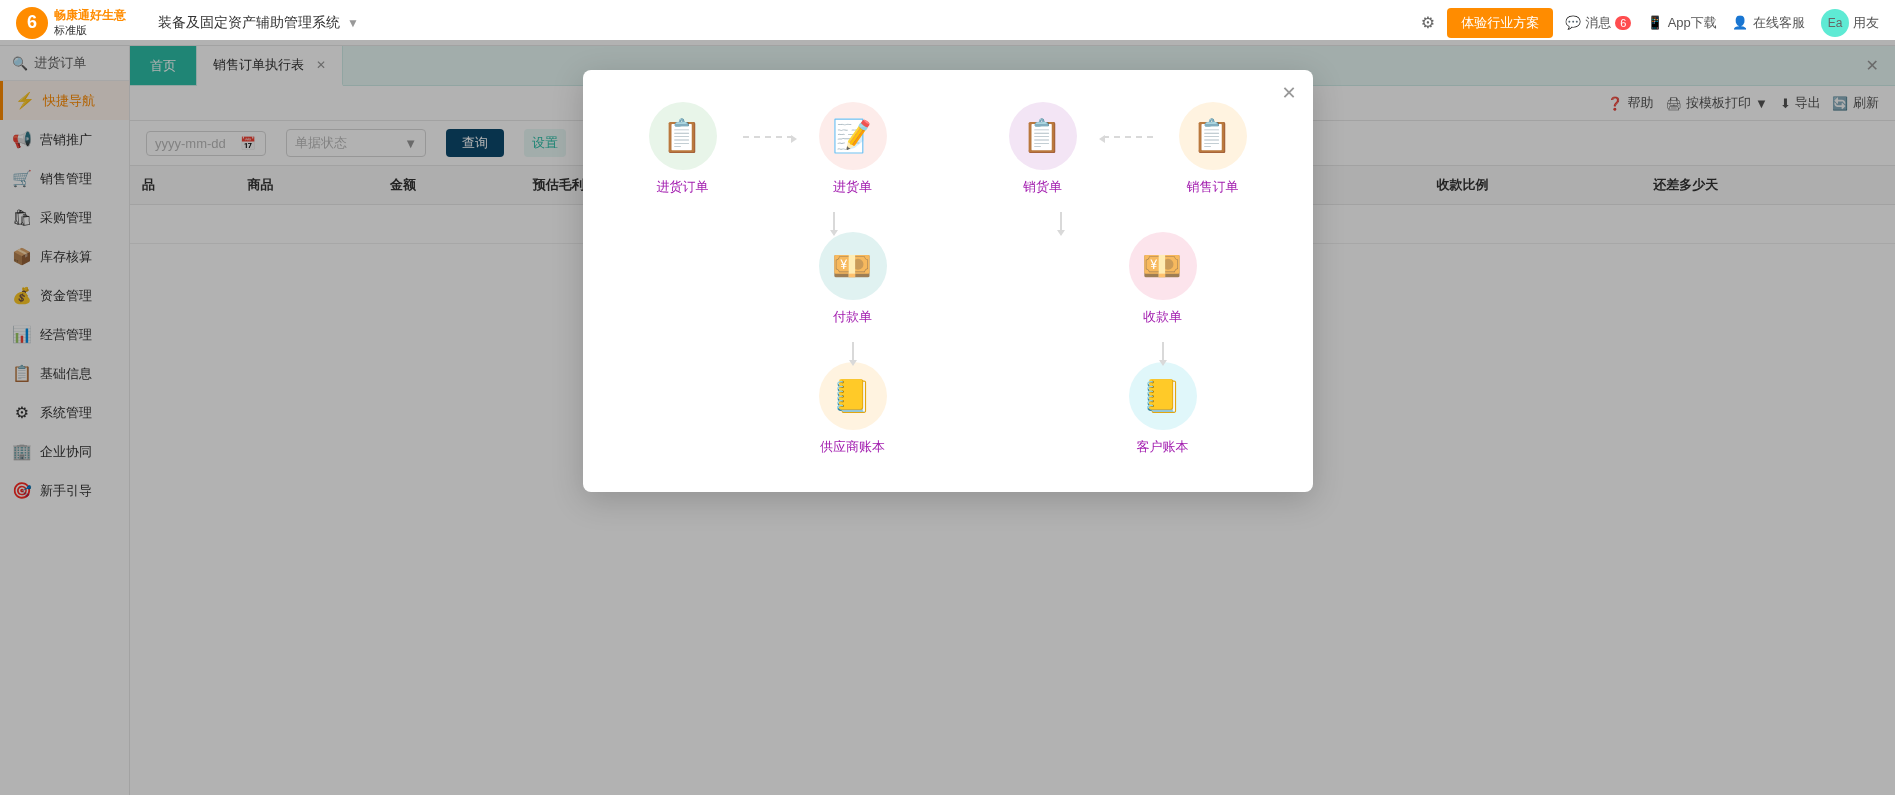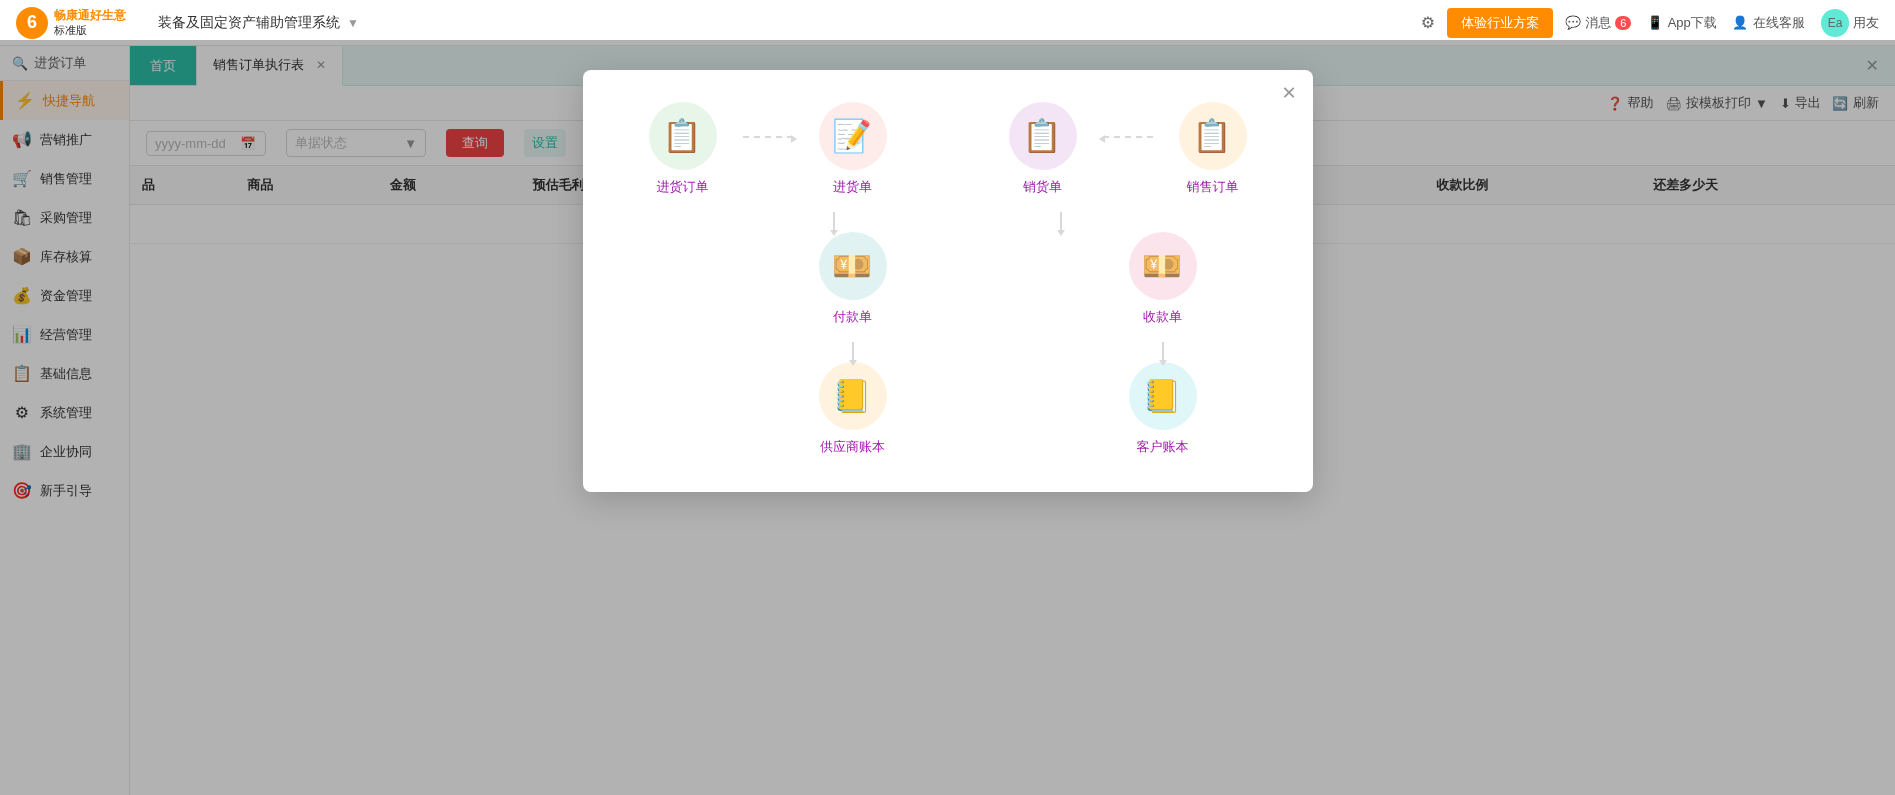--- a/index.html
+++ b/index.html
@@ -35,21 +35,21 @@
     
     .tab-item { display: flex; align-items: center; padding: 0 16px; gap: 8px; cursor: pointer; font-size: 13px; color: #555; border-right: 1px solid #d0ede8; }
     .tab-item.active { background: #fff; color: #333; font-weight: 500; border-bottom: 2px solid #fff; margin-bottom: -1px; }
     .tab-item.home { background: #2dbfa8; color: white; padding: 0 20px; }
     .tab-close { font-size: 12px; color: #999; margin-left: 4px; }
 
     
     .content-toolbar { background: #fff; padding: 8px 16px; display: flex; align-items: center; gap: 12px; border-bottom: 1px solid #e8e8e8; flex-shrink: 0; }
     .toolbar-right { margin-left: auto; display: flex; align-items: center; gap: 12px; }
     .toolbar-btn { color: #555; cursor: pointer; font-size: 13px; display: flex; align-items: center; gap: 4px; }
-    .query-btn { background: #ef4444; color: white; border: none; padding: 5px 16px; border-radius: 4px; cursor: pointer; font-size: 13px; }
+    .query-btn { background: #0c4a6e; color: white; border: none; padding: 5px 16px; border-radius: 4px; cursor: pointer; font-size: 13px; }
     .set-btn { background: #e8f8f5; color: #2dbfa8; border: none; padding: 5px 8px; border-radius: 4px; cursor: pointer; font-size: 13px; }
 
     
     .filter-area { background: #fff; padding: 8px 16px; display: flex; align-items: center; gap: 20px; border-bottom: 1px solid #e8e8e8; flex-shrink: 0; flex-wrap: wrap; }
     .filter-date { border: 1px solid #d9d9d9; border-radius: 4px; padding: 4px 8px; font-size: 13px; color: #999; width: 120px; display: flex; align-items: center; justify-content: space-between; cursor: pointer; }
     .filter-select { border: 1px solid #d9d9d9; border-radius: 4px; padding: 4px 8px; font-size: 13px; color: #999; width: 140px; display: flex; align-items: center; justify-content: space-between; cursor: pointer; }
     .more-conditions { color: #2dbfa8; cursor: pointer; font-size: 13px; }
 
     
     .table-area { background: #fff; flex: 1; overflow: auto; }

